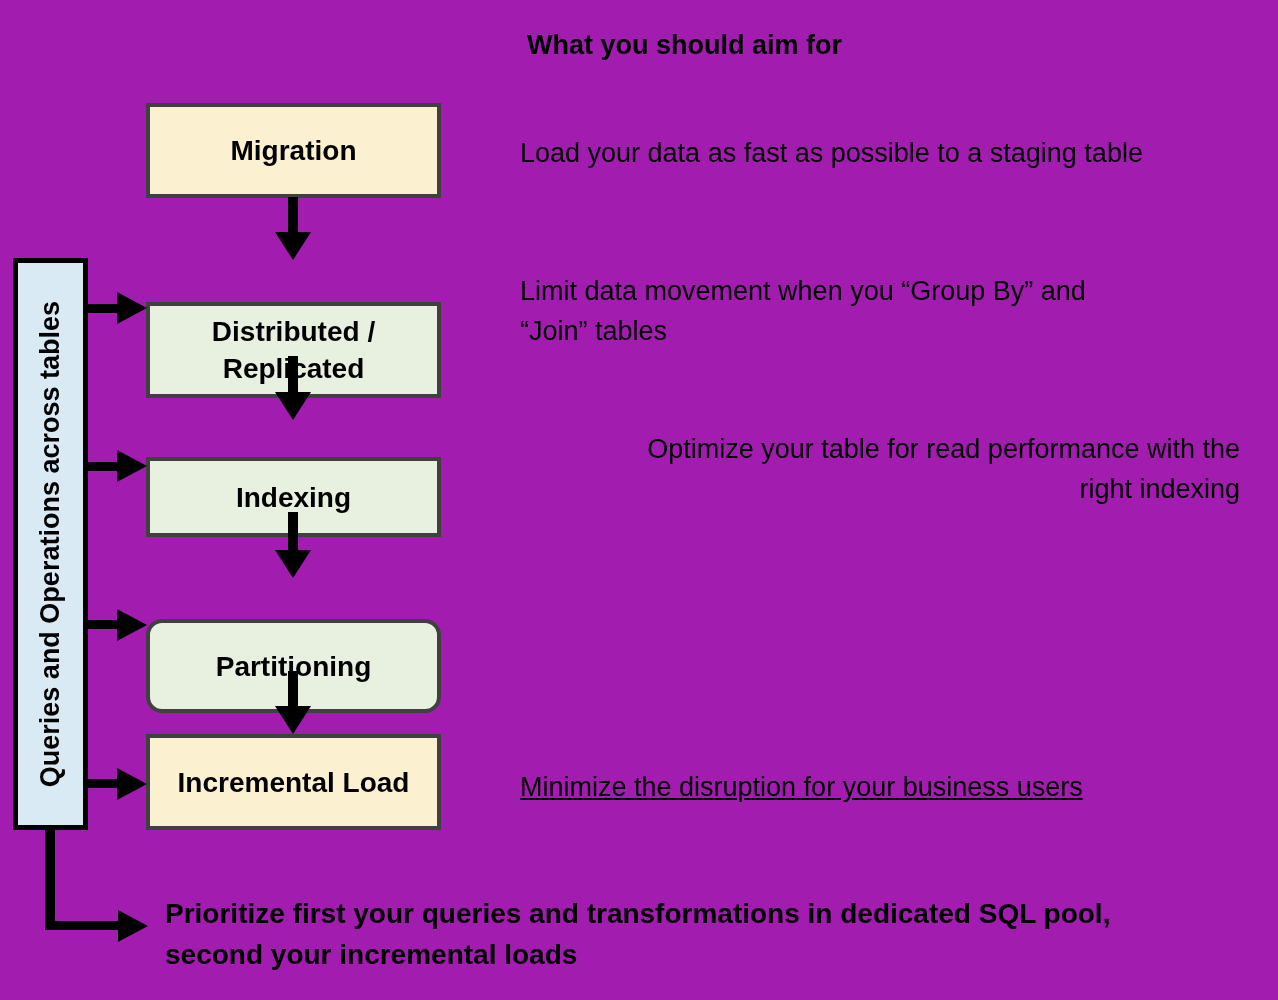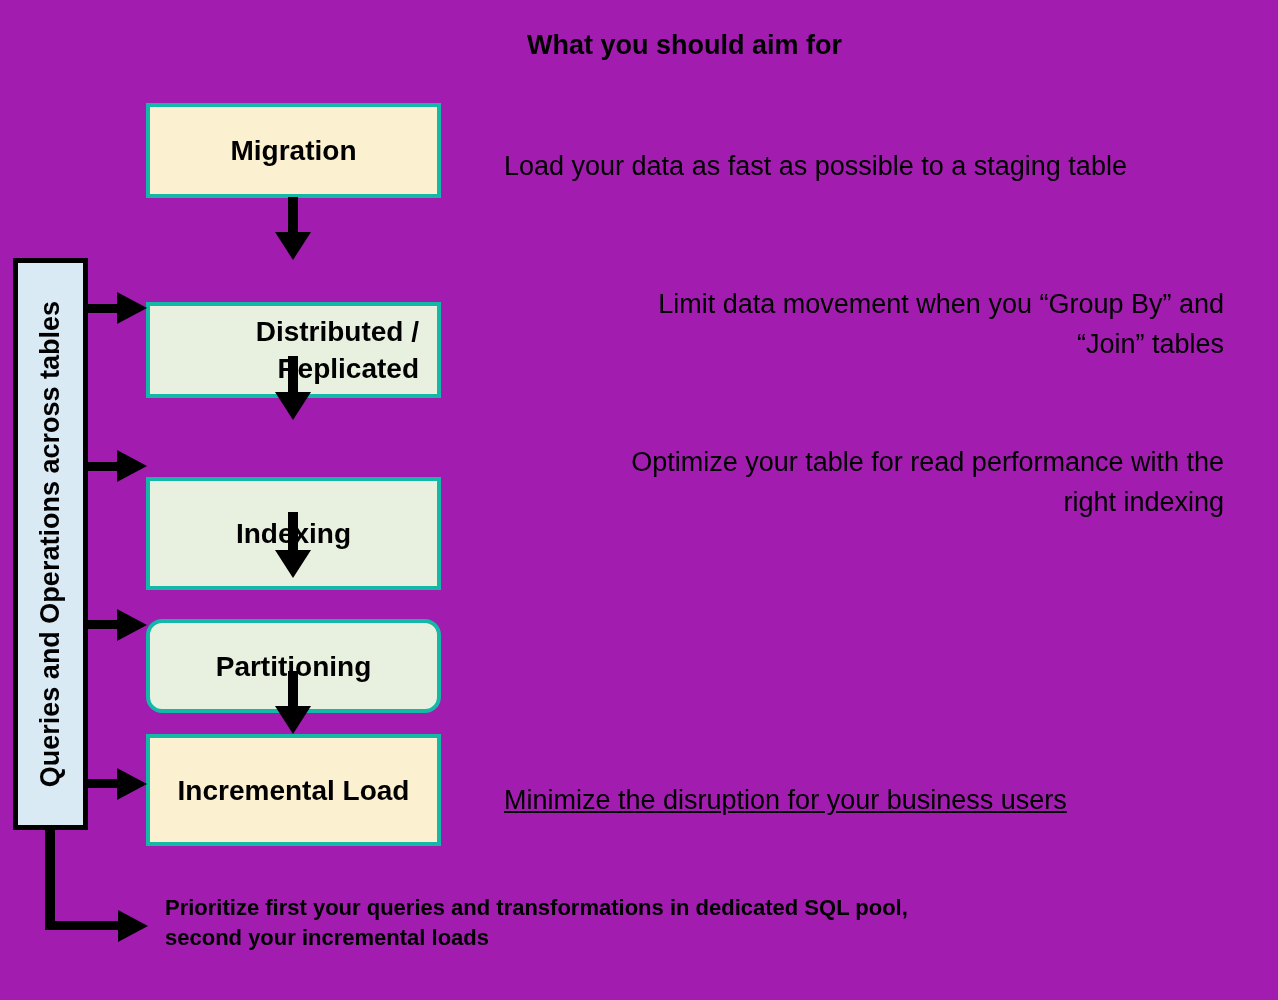--- a/index.html
+++ b/index.html
@@ -43,38 +43,38 @@
     transform: rotate(180deg);
     font-size: 27px;
     font-weight: bold;
     white-space: nowrap;
   }
   
   .box {
     position: absolute;
     left: 146px;
     width: 295px;
-    border: 4px solid #14b8a6;
+    border: 4px solid #404040;
     box-sizing: border-box;
     display: flex;
     align-items: center;
     justify-content: center;
-    text-align: right;
+    text-align: center;
     font-size: 28px;
     font-weight: bold;
     line-height: 37px;
     padding: 0 18px;
   }
   .box.yellow { background: #fbf0d0; }
   .box.green  { background: #e8f0e0; margin-top: 41px; }
   #box-0 { top: 103px; height: 95px; }
   #box-1 { top: 261px; height: 96px; }
-  #box-2 { top: 436px; height: 113px; }
+  #box-2 { top: 416px; height: 80px; }
   #box-3 { top: 578px; height: 94px; border-radius: 16px; }
-  #box-4 { top: 734px; height: 112px; }
+  #box-4 { top: 734px; height: 96px; }
 
   
   .varrow-line {
     position: absolute;
     left: 288px;
     width: 10px;
     background: #000;
   }
   .varrow-head {
     position: absolute;
@@ -133,41 +133,40 @@
     top: 910px;
     width: 0; height: 0;
     border-top: 16px solid transparent;
     border-bottom: 16px solid transparent;
     border-left: 30px solid #000;
   }
 
   
   .desc {
     position: absolute;
-    left: 504px;
+    left: 520px;
     width: 720px;
     font-size: 27px;
     line-height: 40px;
     white-space: pre-line;
-    margin-top: 13px;
   }
   #desc-0 { top: 133px; }
-  #desc-1 { top: 271px; text-align: right; }
+  #desc-1 { top: 271px; }
   #desc-2 { top: 429px; text-align: right; }
   #desc-3 { top: 588px; }
   #desc-4 { top: 767px; text-decoration: underline; }
 
   .footer-note {
     position: absolute;
     left: 165px;
     top: 893px;
     width: 1040px;
-    font-size: 22px;
-    font-weight: bold;
-    line-height: 30px;
+    font-size: 28px;
+    font-weight: bold;
+    line-height: 41px;
     white-space: pre-line;
   }
 </style>
 </head>
 <body>
 
 <div id="canvas">
 
   <div class="page-title">What you should aim for</div>
 

